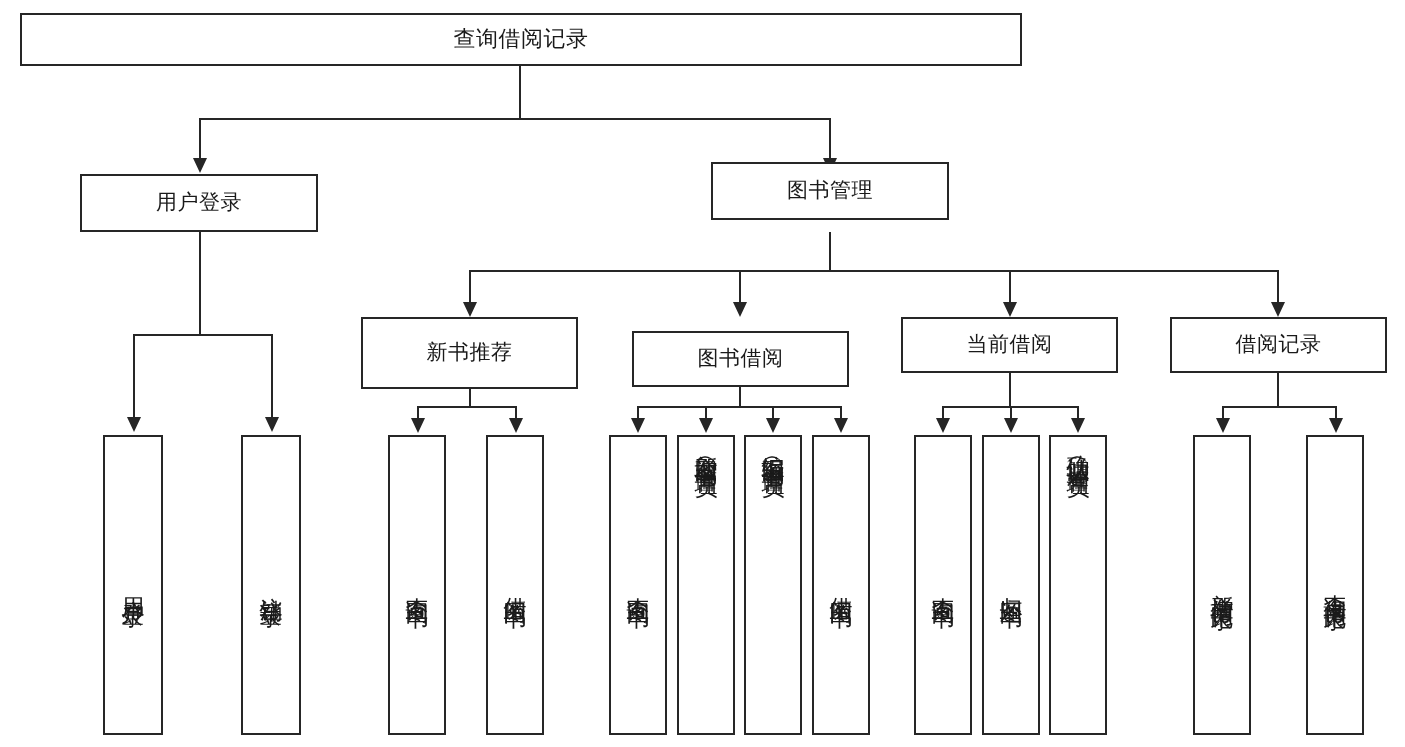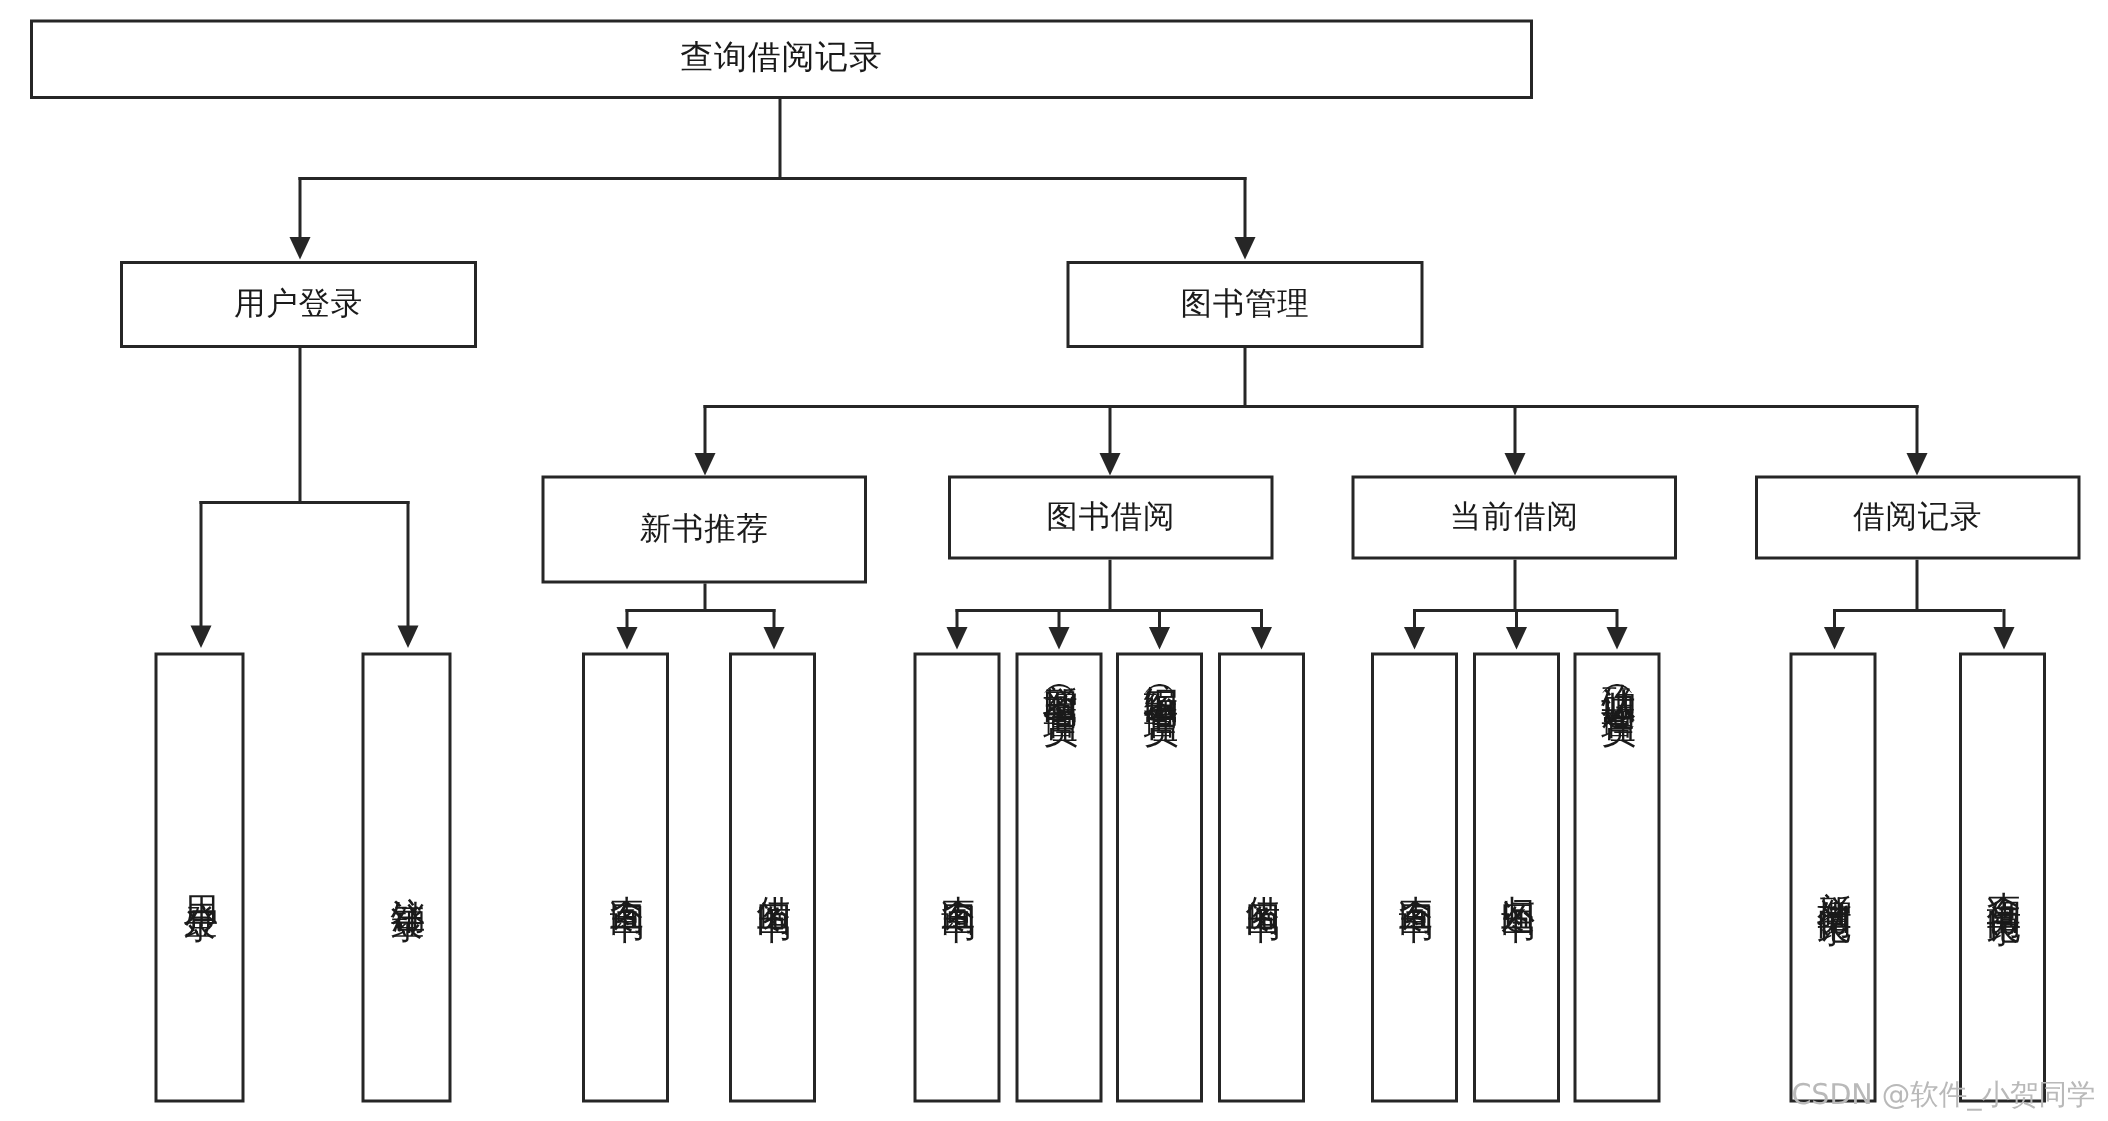--- a/index.html
+++ b/index.html
@@ -137,29 +137,29 @@
   <div class="arw" style="left:1329px;top:418px;"></div>
 
   <div class="node h-node root" style="left:20px;top:13px;width:1002px;height:53px;">
     <span class="lbl">查询借阅记录</span>
   </div>
 
   <div class="node h-node" style="left:80px;top:174px;width:238px;height:58px;">
     <span class="lbl">用户登录</span>
   </div>
 
-  <div class="node h-node" style="left:711px;top:174px;width:238px;height:58px;">
+  <div class="node h-node" style="left:711px;top:162px;width:238px;height:58px;">
     <span class="lbl">图书管理</span>
   </div>
 
   <div class="node h-node" style="left:361px;top:317px;width:217px;height:72px;">
     <span class="lbl">新书推荐</span>
   </div>
 
-  <div class="node h-node" style="left:632px;top:317px;width:217px;height:56px;text-align:right;">
+  <div class="node h-node" style="left:632px;top:331px;width:217px;height:56px;text-align:right;">
     <span class="lbl">图书借阅</span>
   </div>
 
   <div class="node h-node" style="left:1170px;top:317px;width:217px;height:56px;">
     <span class="lbl">借阅记录</span>
   </div>
 
   <div class="node h-node" style="left:901px;top:317px;width:217px;height:56px;">
     <span class="lbl">当前借阅</span>
   </div>
@@ -209,15 +209,14 @@
   </div>
 
   <div class="node v-node mid" style="left:1193px;top:435px;width:58px;height:300px;">
     <span class="lbl">新增借阅记录</span>
   </div>
 
   <div class="node v-node mid" style="left:1306px;top:435px;width:58px;height:300px;">
     <span class="lbl">查询借阅记录</span>
   </div>
 
-  <div id="watermark">CSDN @软件_小贺同学</div>
 
 </div>
 
 </body></html>

